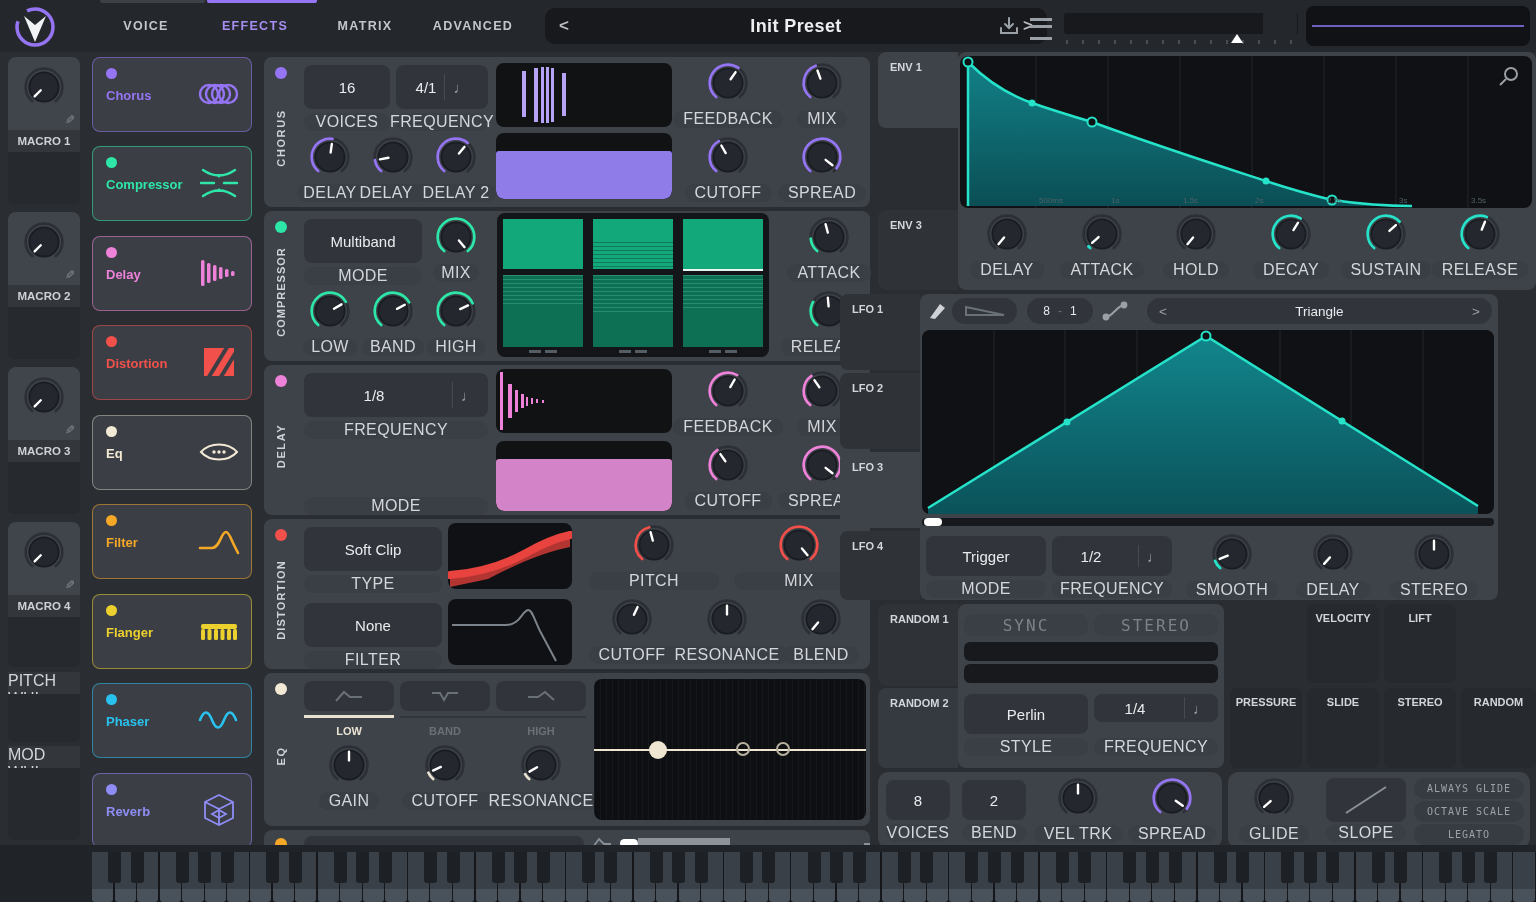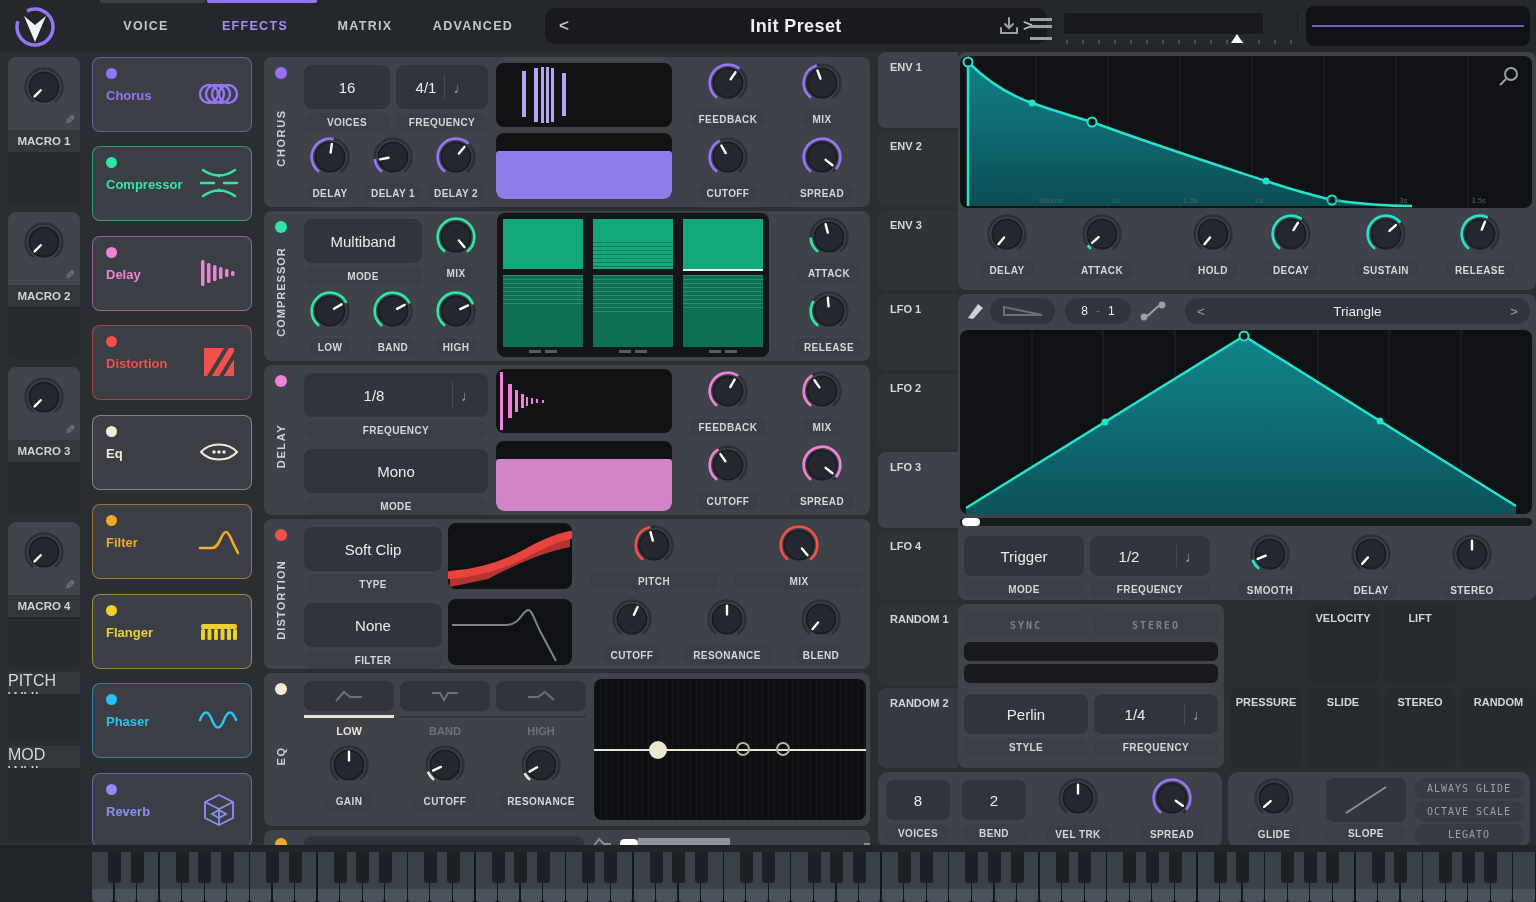--- a/index.html
+++ b/index.html
@@ -24,21 +24,21 @@
   #volticks{position:absolute;left:1066px;top:40px;width:230px;height:4px;
       background:repeating-linear-gradient(90deg,#484d54 0 2px,transparent 2px 16px);}
   #voltri{position:absolute;left:1231px;top:34px;width:0;height:0;
       border-left:6px solid transparent;border-right:6px solid transparent;border-bottom:9px solid #fff;}
   #scope{position:absolute;left:1306px;top:6px;width:224px;height:40px;background:#101215;border-radius:8px;}
   #scope .line{position:absolute;left:6px;right:6px;top:19px;height:2px;background:#6f5fc0;}
   
   .panel{position:absolute;background:#3e4349;border-radius:8px;}
   .vbox{position:absolute;background:#31353b;border-radius:8px;display:flex;align-items:center;
         justify-content:center;font-size:15px;color:#e9ebee;}
-  .pill{background:#3a3f45;border-radius:9px;font-size:10px;font-weight:bold;color:#d3d6da;
+  .pill{background:#3a3f45;border-radius:9px;font-size:16px;font-weight:normal;color:#d3d6da;
         height:18px;display:flex;align-items:center;justify-content:center;padding:0 10px;
         letter-spacing:.4px;box-sizing:border-box;white-space:nowrap;text-align:right;}
   .pill.abs{position:absolute;}
   .ku{position:absolute;display:flex;flex-direction:column;align-items:center;gap:5px;}
   .knob{display:block;width:44px;height:44px;}
   .display{position:absolute;background:#101214;border-radius:8px;overflow:hidden;}
   .vstrip{position:absolute;left:0;top:0;bottom:0;width:34px;}
   .vstrip .dot{position:absolute;left:11px;top:10px;width:12px;height:12px;border-radius:50%;}
   .vtext{position:absolute;left:50%;top:54%;transform:translate(-50%,-50%) rotate(180deg);
         writing-mode:vertical-rl;font-size:11px;font-weight:bold;letter-spacing:1.6px;color:#cfd3d7;}
@@ -508,23 +508,20 @@
       <span class="knob">
           <svg viewBox="0 0 48 48" width="100%" height="100%">
             <path d="M11.14,39.32 A20 20 0 1 1 36.86,39.32" fill="none" stroke="#2c3036" stroke-width="3" stroke-linecap="round"></path>
             <path d="M11.14,39.32 A20 20 0 0 1 12.53,7.62" fill="none" stroke="#ee82d9" stroke-width="3" stroke-linecap="round"></path>
             <circle cx="24" cy="24" r="16" fill="#24272d" stroke="#191c20" stroke-width="2"></circle>
             <line x1="21.13" y1="19.90" x2="15.68" y2="12.12" stroke="#ffffff" stroke-width="2.6" stroke-linecap="round"></line>
           </svg>
         </span>
       <span class="pill">MIX</span>
     </div>
-    <div class="vbox" style="left:40px;top:84px;width:184px;height:44px">
-        <span>Mono</span>
-      </div>
     <div class="pill abs" style="left:40px;top:132px;width:184px">MODE</div>
     <div class="display" style="left:232px;top:76px;width:176px;height:70px">
       <div class="abs" style="left:0;right:0;bottom:0;height:74%;background:#d383c8;border-radius:3px 3px 8px 8px"></div>
     </div>
     <div class="ku" style="left:419px;top:78px;width:90px">
       <span class="knob">
           <svg viewBox="0 0 48 48" width="100%" height="100%">
             <path d="M11.14,39.32 A20 20 0 1 1 36.86,39.32" fill="none" stroke="#2c3036" stroke-width="3" stroke-linecap="round"></path>
             <path d="M11.14,39.32 A20 20 0 0 1 12.53,7.62" fill="none" stroke="#ee82d9" stroke-width="3" stroke-linecap="round"></path>
             <circle cx="24" cy="24" r="16" fill="#24272d" stroke="#191c20" stroke-width="2"></circle>
@@ -700,21 +697,20 @@
       <div class="abs" style="left:19px;top:0;width:92px;height:11px;background:#8e939a"></div>
       <div class="abs" style="left:1px;top:1px;width:18px;height:9px;background:#fff;border-radius:5px"></div>
     </div>
     <svg class="abs" style="left:598px;top:6px" width="22" height="14" viewBox="0 0 22 14" fill="none" stroke="#8a9097" stroke-width="1.8">
         <path d="M2,8 H9 L14,3 L20,11"></path>
       </svg>
   </div>
 
   <div class="abs" style="left:878px;top:52px;width:658px;height:238px">
     <div class="rtab sel" style="top:0;height:76px">ENV 1</div>
-    <div class="rtab" style="top:79px;height:76px">ENV 2</div>
     <div class="rtab" style="top:158px;height:80px">ENV 3</div>
     <div class="panel" style="left:80px;top:0;width:578px;height:238px">
       <div class="display" style="left:2px;top:4px;width:572px;height:152px;background:#0f1114">
         <svg width="572" height="152" viewBox="0 0 572 152">
           <defs>
               <linearGradient id="envg" x1="0" y1="0" x2="0" y2="1">
             <stop offset="0" stop-color="#128087"></stop>
                 <stop offset="1" stop-color="#0b4e55"></stop>
               </linearGradient>
             </defs>
@@ -764,21 +760,21 @@
         <span class="knob">
             <svg viewBox="0 0 48 48" width="100%" height="100%">
               <path d="M11.14,39.32 A20 20 0 1 1 36.86,39.32" fill="none" stroke="#2c3036" stroke-width="3" stroke-linecap="round"></path>
               <path d="M11.14,39.32 A20 20 0 0 1 9.14,37.38" fill="none" stroke="#25e2c9" stroke-width="3" stroke-linecap="round"></path>
               <circle cx="24" cy="24" r="16" fill="#24272d" stroke="#191c20" stroke-width="2"></circle>
               <line x1="20.28" y1="27.35" x2="13.22" y2="33.70" stroke="#ffffff" stroke-width="2.6" stroke-linecap="round"></line>
             </svg>
           </span>
         <span class="pill">ATTACK</span>
       </div>
-      <div class="ku" style="left:210px;top:160px;width:90px">
+      <div class="ku" style="left:193px;top:160px;width:90px">
         <span class="knob">
             <svg viewBox="0 0 48 48" width="100%" height="100%">
               <path d="M11.14,39.32 A20 20 0 1 1 36.86,39.32" fill="none" stroke="#2c3036" stroke-width="3" stroke-linecap="round"></path>
               <circle cx="24" cy="24" r="16" fill="#24272d" stroke="#191c20" stroke-width="2"></circle>
               <line x1="20.79" y1="27.83" x2="14.68" y2="35.11" stroke="#ffffff" stroke-width="2.6" stroke-linecap="round"></line>
             </svg>
           </span>
         <span class="pill">HOLD</span>
       </div>
       <div class="ku" style="left:288px;top:160px;width:90px">
@@ -810,21 +806,21 @@
               <path d="M11.14,39.32 A20 20 0 0 1 31.49,5.46" fill="none" stroke="#25e2c9" stroke-width="3" stroke-linecap="round"></path>
               <circle cx="24" cy="24" r="16" fill="#24272d" stroke="#191c20" stroke-width="2"></circle>
               <line x1="25.87" y1="19.36" x2="29.43" y2="10.56" stroke="#ffffff" stroke-width="2.6" stroke-linecap="round"></line>
             </svg>
           </span>
         <span class="pill">RELEASE</span>
       </div>
     </div>
   </div>
 
-  <div class="abs" style="left:878px;top:294px;width:658px;height:306px">
+  <div class="abs" style="left:840px;top:294px;width:658px;height:306px">
     <div class="rtab" style="top:0;height:76px">LFO 1</div>
     <div class="rtab" style="top:79px;height:76px">LFO 2</div>
     <div class="rtab sel" style="top:158px;height:76px">LFO 3</div>
     <div class="rtab" style="top:237px;height:69px">LFO 4</div>
     <div class="panel" style="left:80px;top:0;width:578px;height:306px">
       <svg class="abs" style="left:7px;top:7px" width="22" height="20" viewBox="0 0 22 20">
         <path d="M3,17 L13,3 L18,7 L8,18 Z M3,17 L7,19 Z" fill="#cfd3d7"></path>
       </svg>
       <div class="vbox" style="left:32px;top:4px;width:65px;height:26px;border-radius:13px">
         <svg width="44" height="14" viewBox="0 0 44 14" fill="none" stroke="#6a7077" stroke-width="2">
@@ -922,21 +918,21 @@
     <div class="rtab" style="top:84px;height:80px;background:#353a40">RANDOM 2</div>
     <div class="panel" style="left:80px;top:0;width:266px;height:164px">
       <div class="pill abs mono" style="left:6px;top:10px;width:124px;height:22px;color:#7c828a;letter-spacing:2px">SYNC</div>
       <div class="pill abs mono" style="left:136px;top:10px;width:124px;height:22px;color:#7c828a;letter-spacing:2px">STEREO</div>
       <div class="abs" style="left:6px;top:38px;width:254px;height:19px;background:#17191d;border-radius:6px"></div>
       <div class="abs" style="left:6px;top:60px;width:254px;height:19px;background:#17191d;border-radius:6px"></div>
       <div class="vbox" style="left:6px;top:90px;width:124px;height:40px">
           <span>Perlin</span>
         </div>
       <div class="pill abs" style="left:6px;top:134px;width:124px">STYLE</div>
-      <div class="vbox" style="left:136px;top:90px;width:124px;height:40px">
+      <div class="vbox" style="left:136px;top:90px;width:124px;height:28px">
         <span style="flex:1;text-align:center">1/4</span>
           <span class="vdiv" style="height:22px"></span>
         <span class="note" style="margin-right:10px">♩</span>
       </div>
       <div class="pill abs" style="left:136px;top:134px;width:124px">FREQUENCY</div>
     </div>
     <div class="modcell" style="left:429px;top:0;width:72px;height:79px">
         <span>VELOCITY</span>
       </div>
     <div class="modcell" style="left:506px;top:0;width:72px;height:79px">

